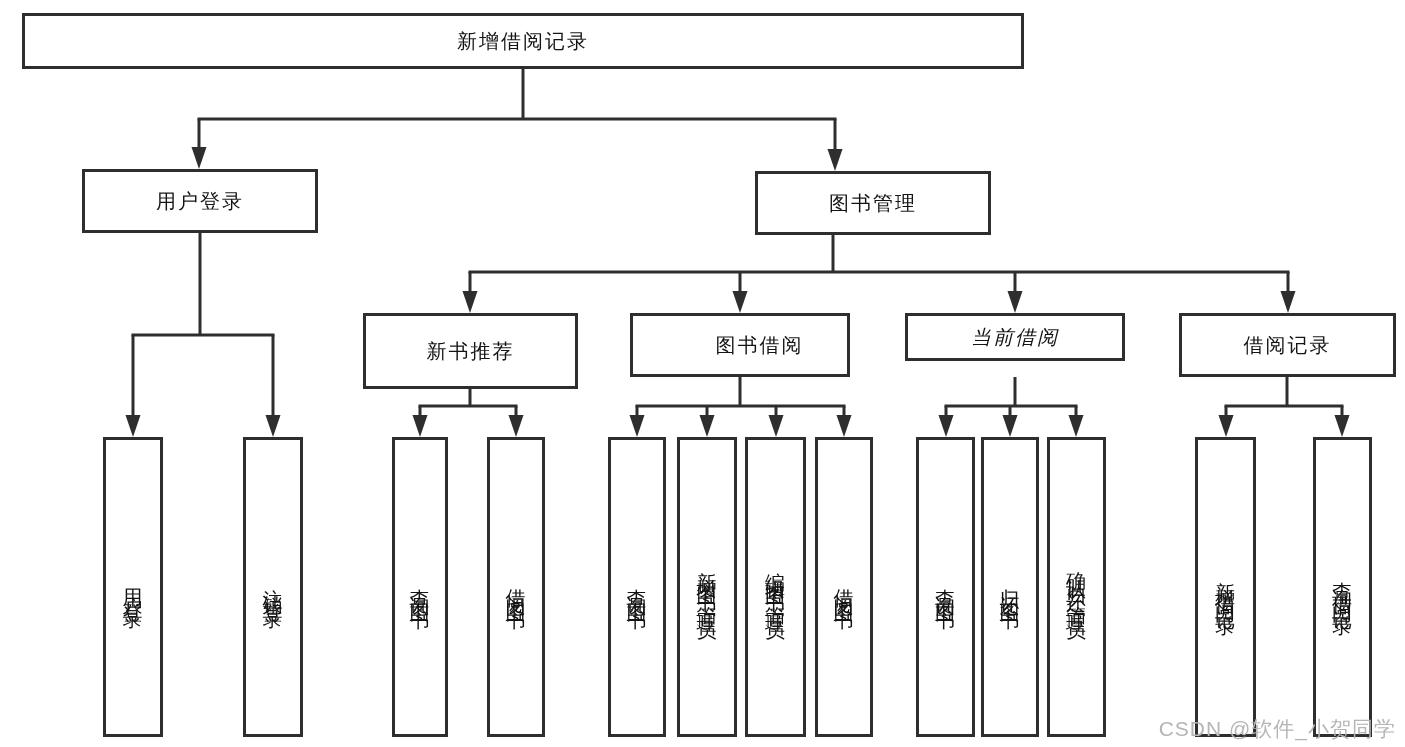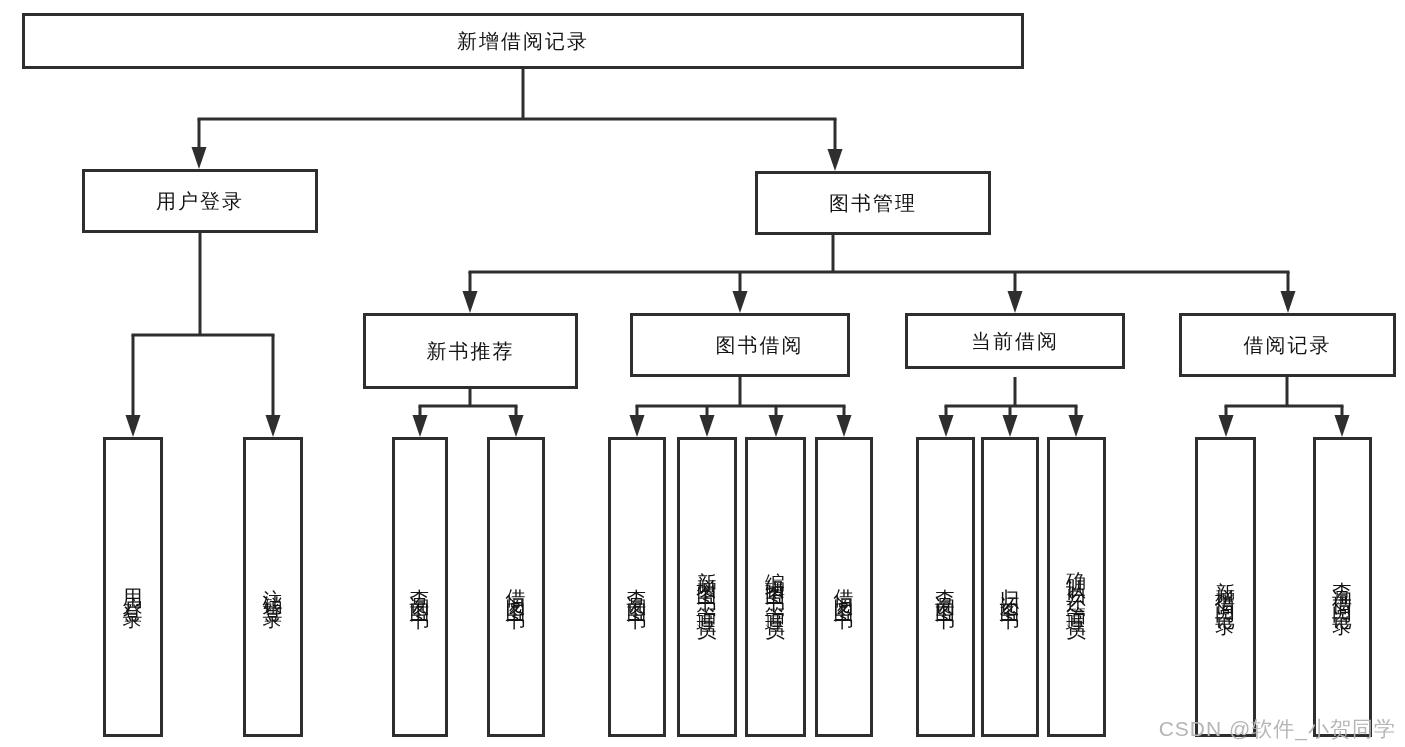--- a/index.html
+++ b/index.html
@@ -124,21 +124,21 @@
   <div class="node h" style="left:715px; top:171px; width:236px; height:64px;margin-left:40px;">
     <span>图书管理</span>
   </div>
 
   <div class="node h" style="left:363px; top:313px; width:215px; height:76px;">
     <span>新书推荐</span>
   </div>
   <div class="node h" style="left:630px; top:313px; width:220px; height:64px;padding-left:39px;">
     <span>图书借阅</span>
   </div>
-  <div class="node h" style="left:905px; top:313px; width:220px; height:56px;">
+  <div class="node h" style="left:905px; top:313px; width:220px; height:48px;font-style:italic;">
     <span>当前借阅</span>
   </div>
   <div class="node h" style="left:1179px; top:313px; width:217px; height:64px;">
     <span>借阅记录</span>
   </div>
 
   <div class="node v" style="left:103px; top:437px; width:60px; height:300px;">
     <span>用户登录</span>
   </div>
   <div class="node v" style="left:243px; top:437px; width:60px; height:300px;">

